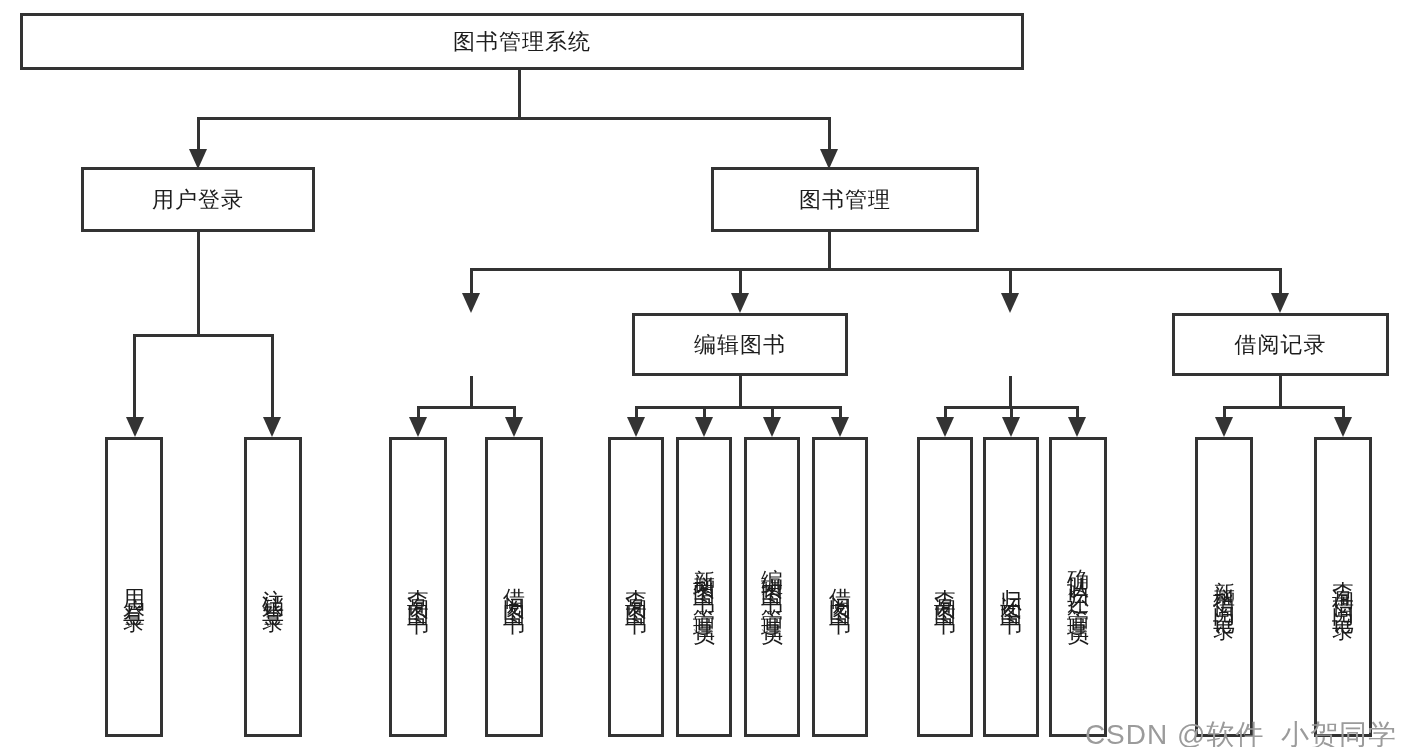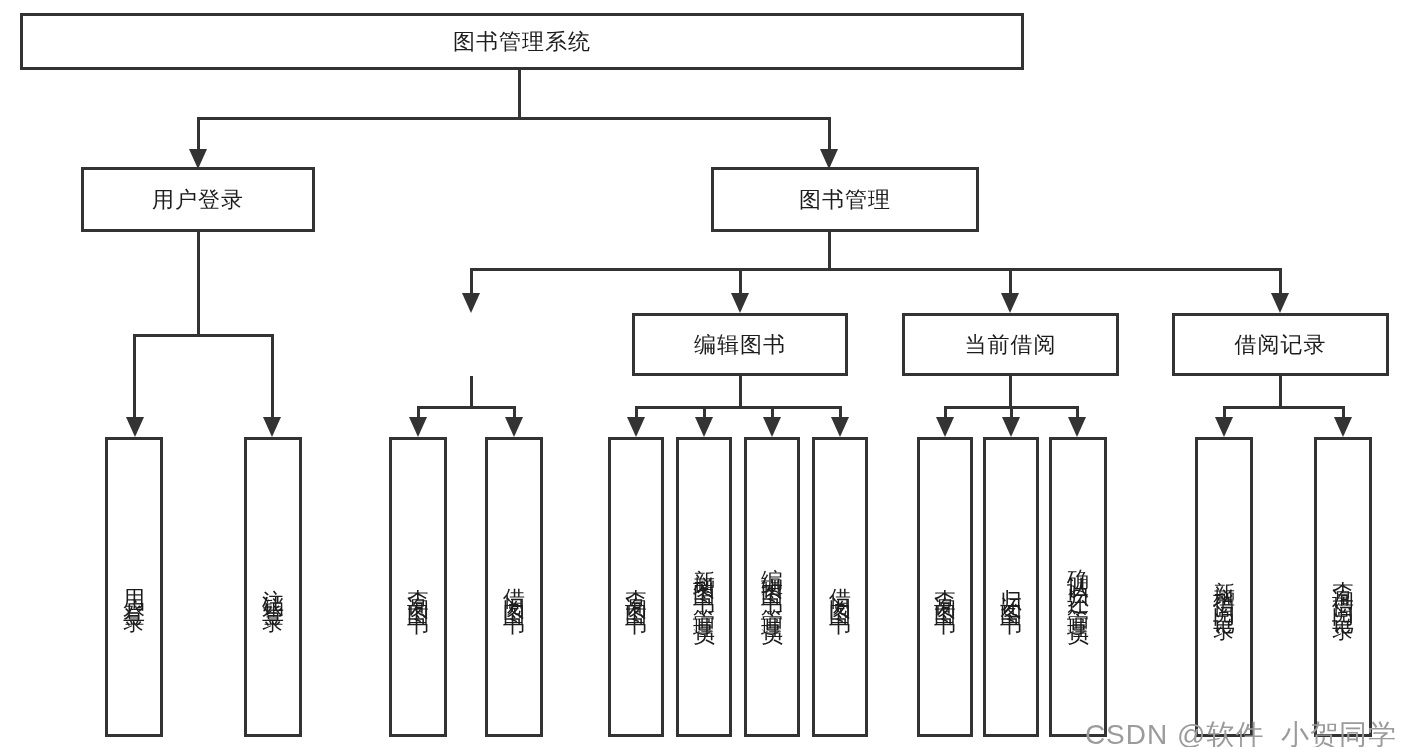--- a/index.html
+++ b/index.html
@@ -36,21 +36,20 @@
 
   <div class="box" style="left:20px;top:13px;width:1004px;height:57px;">图书管理系统</div>
 
   <div class="box" style="left:81px;top:167px;width:234px;height:65px;">用户登录</div>
 
   <div class="box" style="left:711px;top:167px;width:268px;height:65px;">图书管理</div>
 
 
   <div class="box" style="left:632px;top:313px;width:216px;height:63px;">编辑图书</div>
 
-  <div class="box" style="left:902px;top:313px;width:217px;height:63px;">当前借阅</div>
 
   <div class="box" style="left:1172px;top:313px;width:217px;height:63px;">借阅记录</div>
 
   <div class="vbox" style="left:105px;top:437px;width:58px;height:300px;">用户登录</div>
   <div class="vbox" style="left:244px;top:437px;width:58px;height:300px;">注销登录</div>
 
   <div class="vbox" style="left:389px;top:437px;width:58px;height:300px;">查询图书</div>
   <div class="vbox" style="left:485px;top:437px;width:58px;height:300px;">借阅图书</div>
 
   <div class="vbox" style="left:608px;top:437px;width:56px;height:300px;">查询图书</div>

